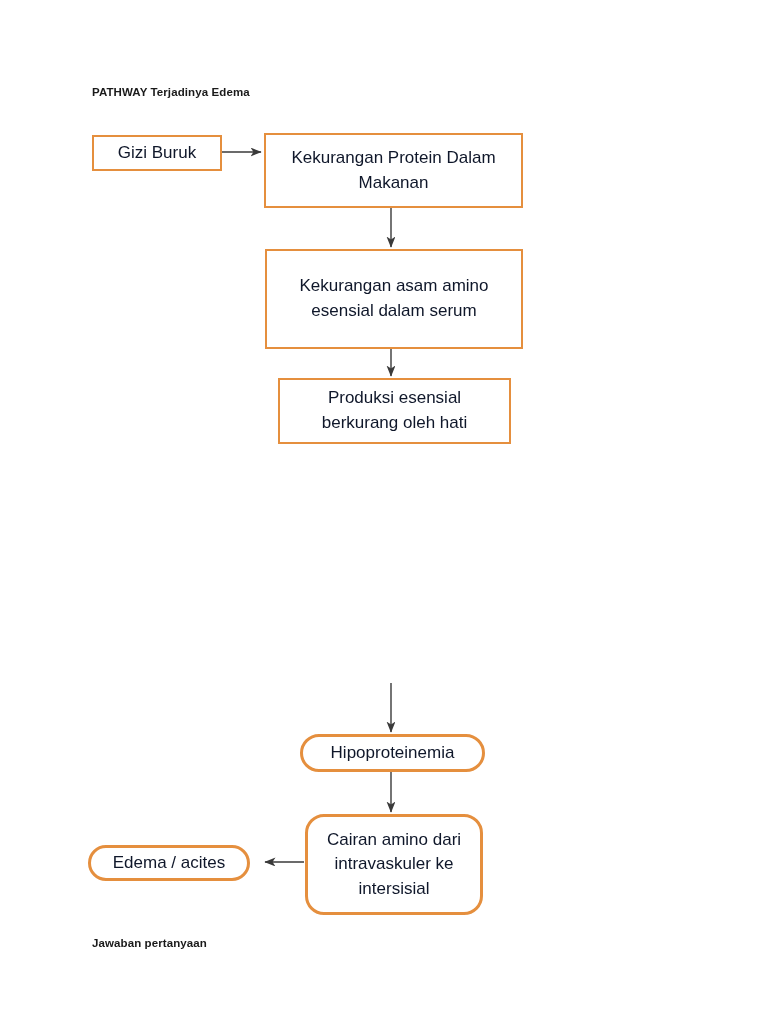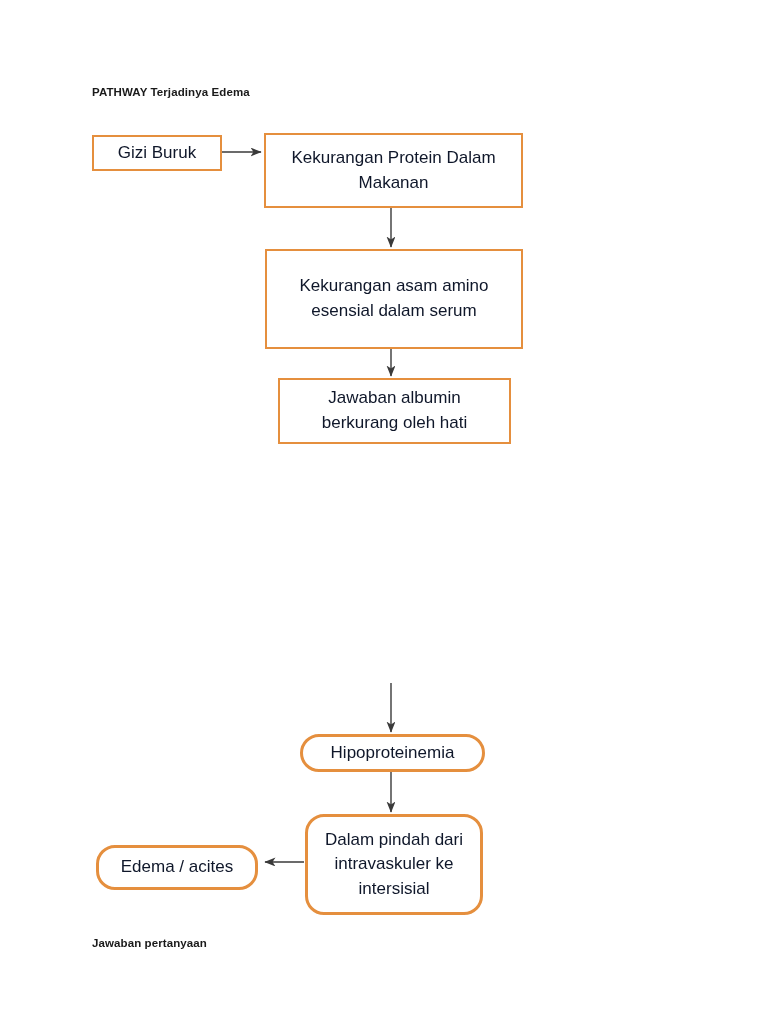--- a/index.html
+++ b/index.html
@@ -118,30 +118,30 @@
 
   <div class="node" style="left:264px; top:133px; width:259px; height:75px;justify-content:center;">
     <span class="node-text">Kekurangan Protein Dalam Makanan</span>
   </div>
 
   <div class="node" style="left:265px; top:249px; width:258px; height:100px; padding-left:20px; padding-right:20px;">
     <span class="node-text">Kekurangan asam amino esensial dalam serum</span>
   </div>
 
   <div class="node" style="left:278px; top:378px; width:233px; height:66px; padding-left:18px; padding-right:18px;">
-    <span class="node-text">Jawaban albumin berkurang oleh hati</span>
+    <span class="node-text">Produksi esensial berkurang oleh hati</span>
   </div>
 
   <div class="node thick" style="left:300px; top:734px; width:185px; height:38px;">
     <span class="node-text">Hipoproteinemia</span>
   </div>
 
   <div class="node thick" style="left:305px; top:814px; width:178px; height:101px; padding-left:14px; padding-right:14px;">
-    <span class="node-text">Dalam pindah dari intravaskuler ke intersisial</span>
+    <span class="node-text">Cairan amino dari intravaskuler ke intersisial</span>
   </div>
 
-  <div class="node thick" style="left:96px; top:845px; width:162px; height:45px;">
+  <div class="node thick" style="left:88px; top:845px; width:162px; height:36px;">
     <span class="node-text">Edema / acites</span>
   </div>
 
   <div class="footnote">Jawaban pertanyaan</div>
 
 </div>
 
 </body></html>

